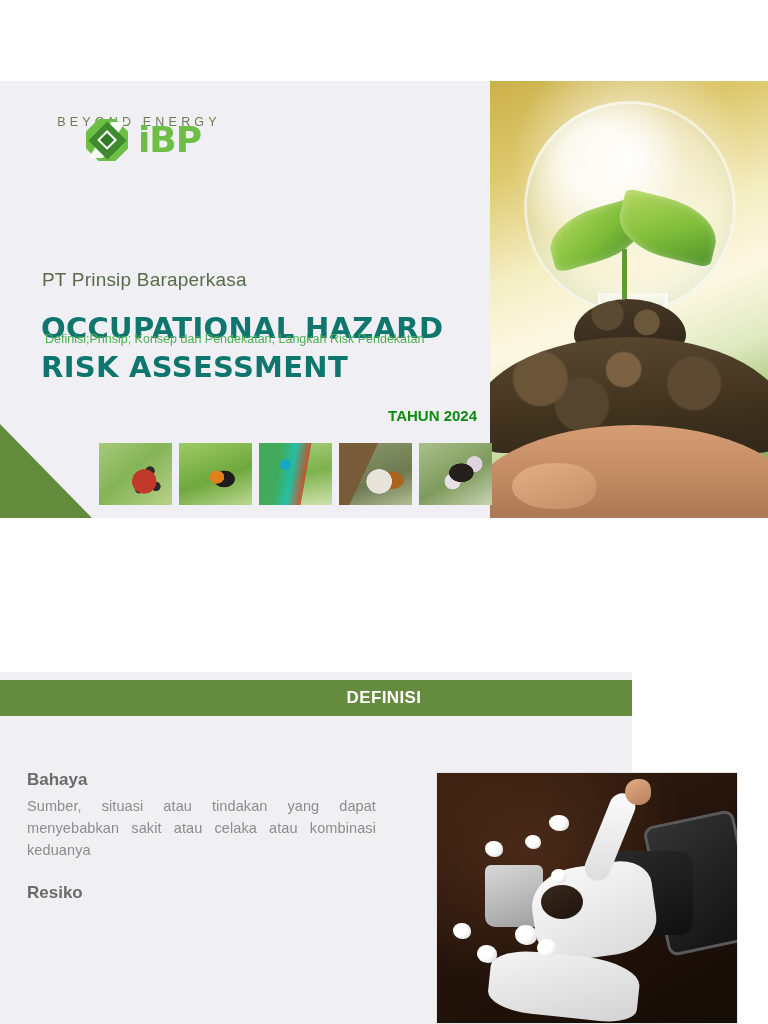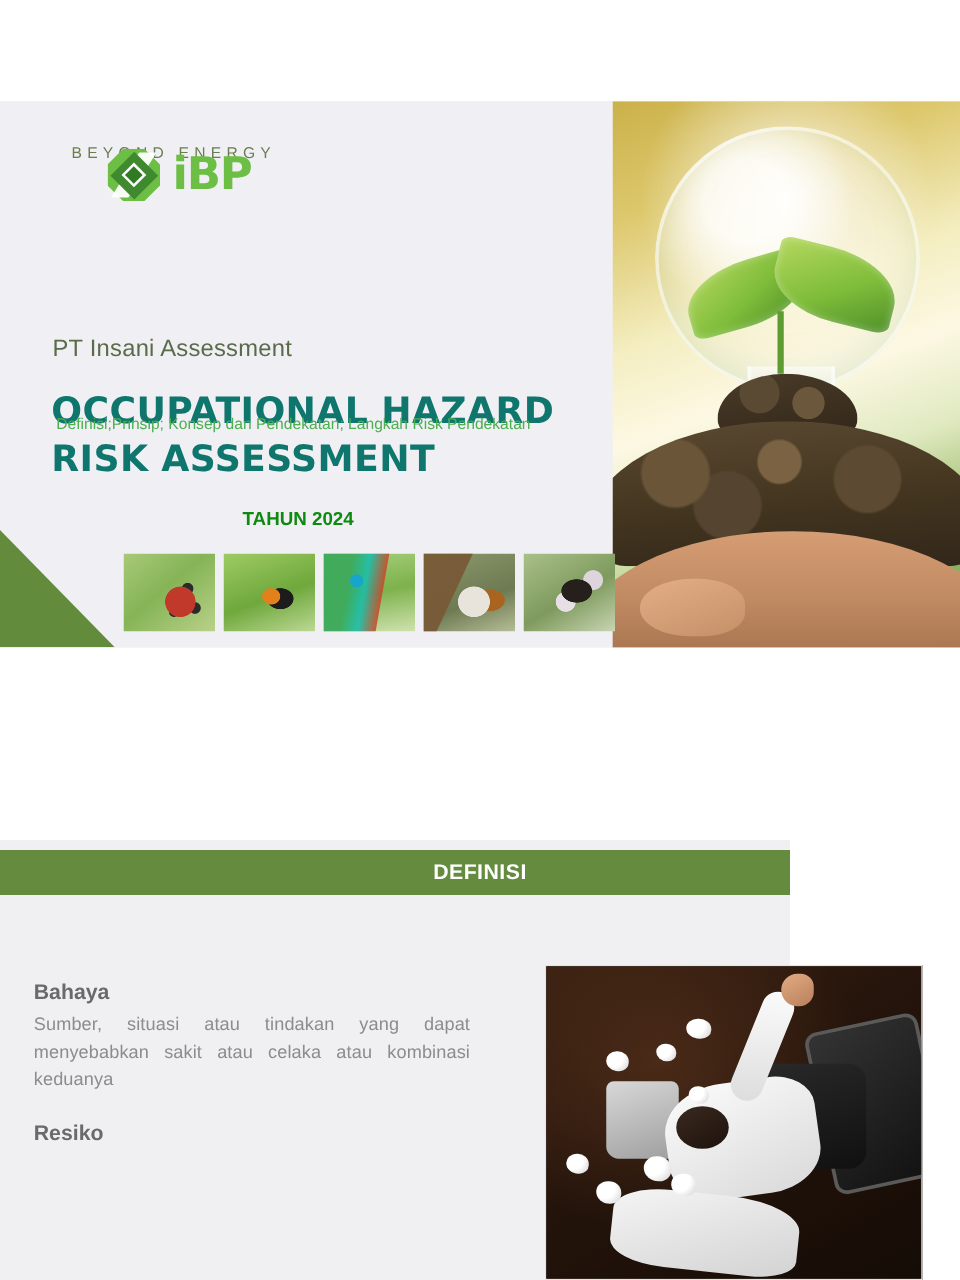--- a/index.html
+++ b/index.html
@@ -144,21 +144,21 @@
     line-height: 1.45;
     z-index: 6;
   }
 
   
   .year {
     position: absolute;
     left: 0;
     top: 326px;
     width: 477px;
-    text-align: center;
+    text-align: right;
     font-size: 15px;
     font-weight: bold;
     color: #0f8a10;
     z-index: 6;
   }
 
   
   .thumb-strip {
     position: absolute;
     left: 99px;
@@ -327,21 +327,21 @@
   }
   .def-band-title {
     color: #ffffff;
     font-size: 17px;
     font-weight: bold;
     letter-spacing: .4px;
   }
   .def-body {
     position: absolute;
     left: 27px;
-    top: 112px;
+    top: 98px;
     width: 365px;
   }
   .def-heading {
     font-size: 17px;
     font-weight: bold;
     color: #6a6a6a;
     margin: 0 0 5px 0;
   }
   .def-text {
     font-size: 14.5px;
@@ -449,21 +449,21 @@
     <div class="logo-mark">
       <div class="oct"></div>
       <div class="slash"></div>
       <div class="ring"></div>
       <div class="core"></div>
       <div class="core2"></div>
     </div>
     <div class="logo-word">iBP</div>
   </div>
 
-  <div class="company-name">PT Insani Assessment</div>
+  <div class="company-name">PT Prinsip Baraperkasa</div>
 
   <div class="headline">
     <div>OCCUPATIONAL HAZARD</div>
     <div>RISK ASSESSMENT</div>
   </div>
 
   <div class="subtitle">Definisi;Prinsip; Konsep dan Pendekatan; Langkah Risk Pendekatan</div>
 
   <div class="year">TAHUN 2024</div>
 

